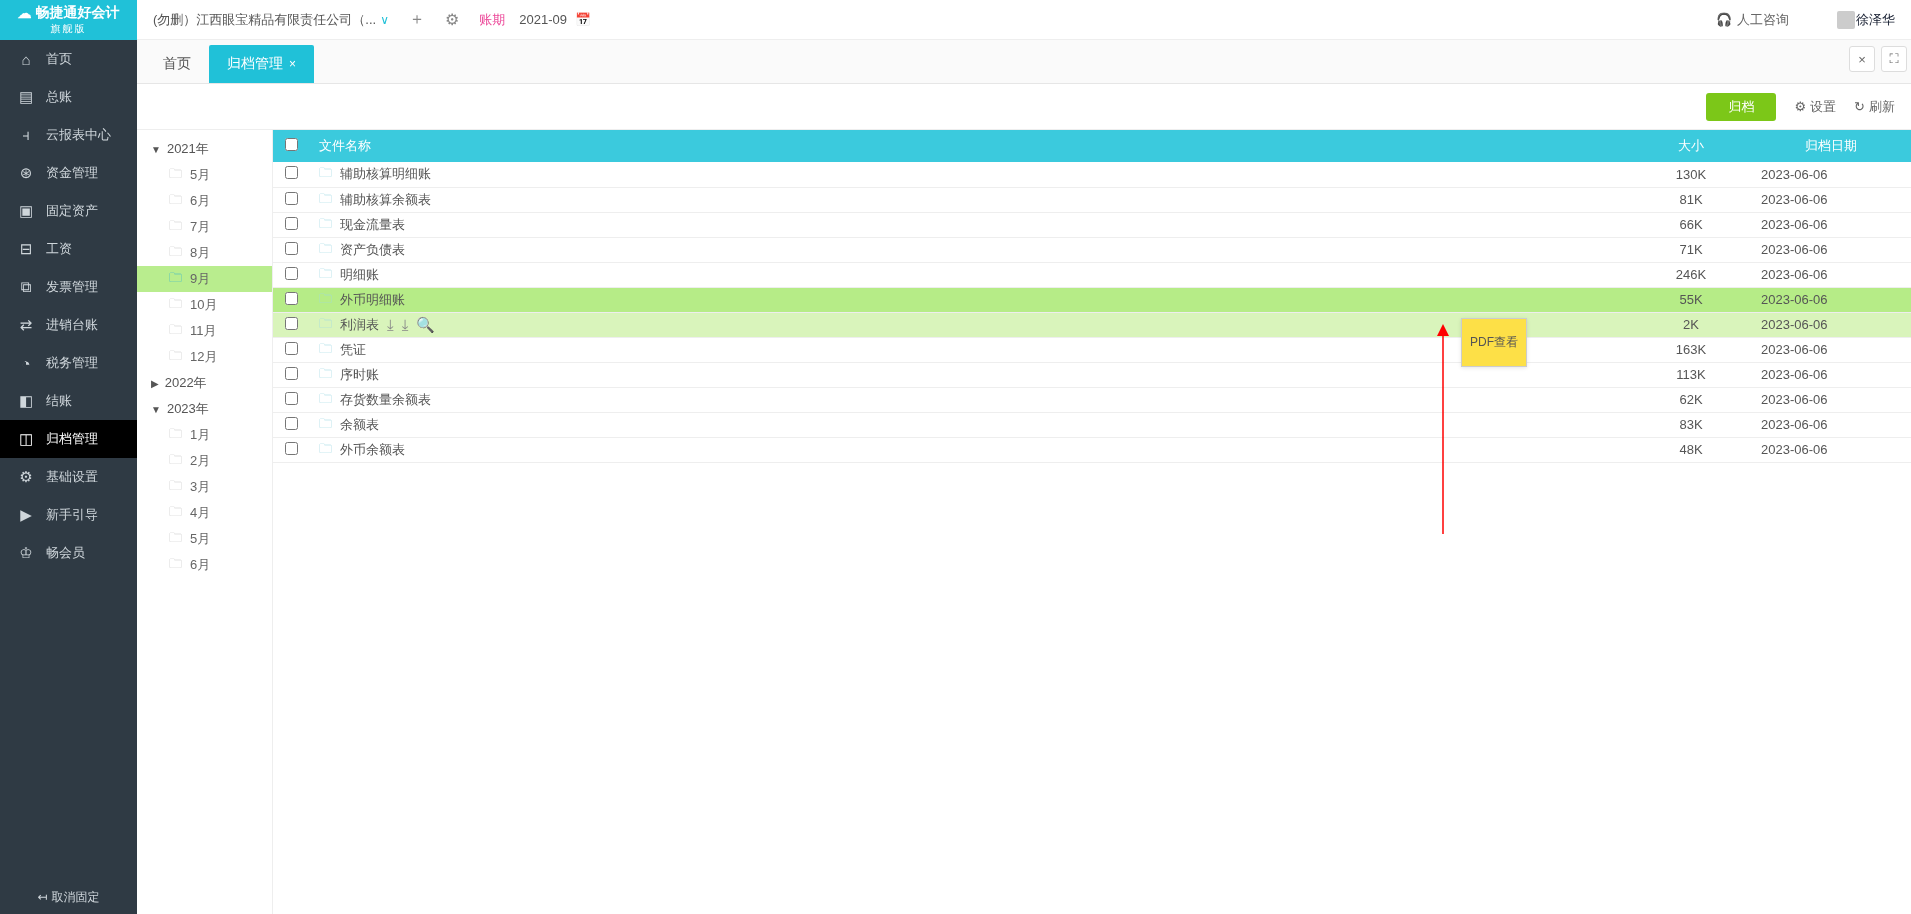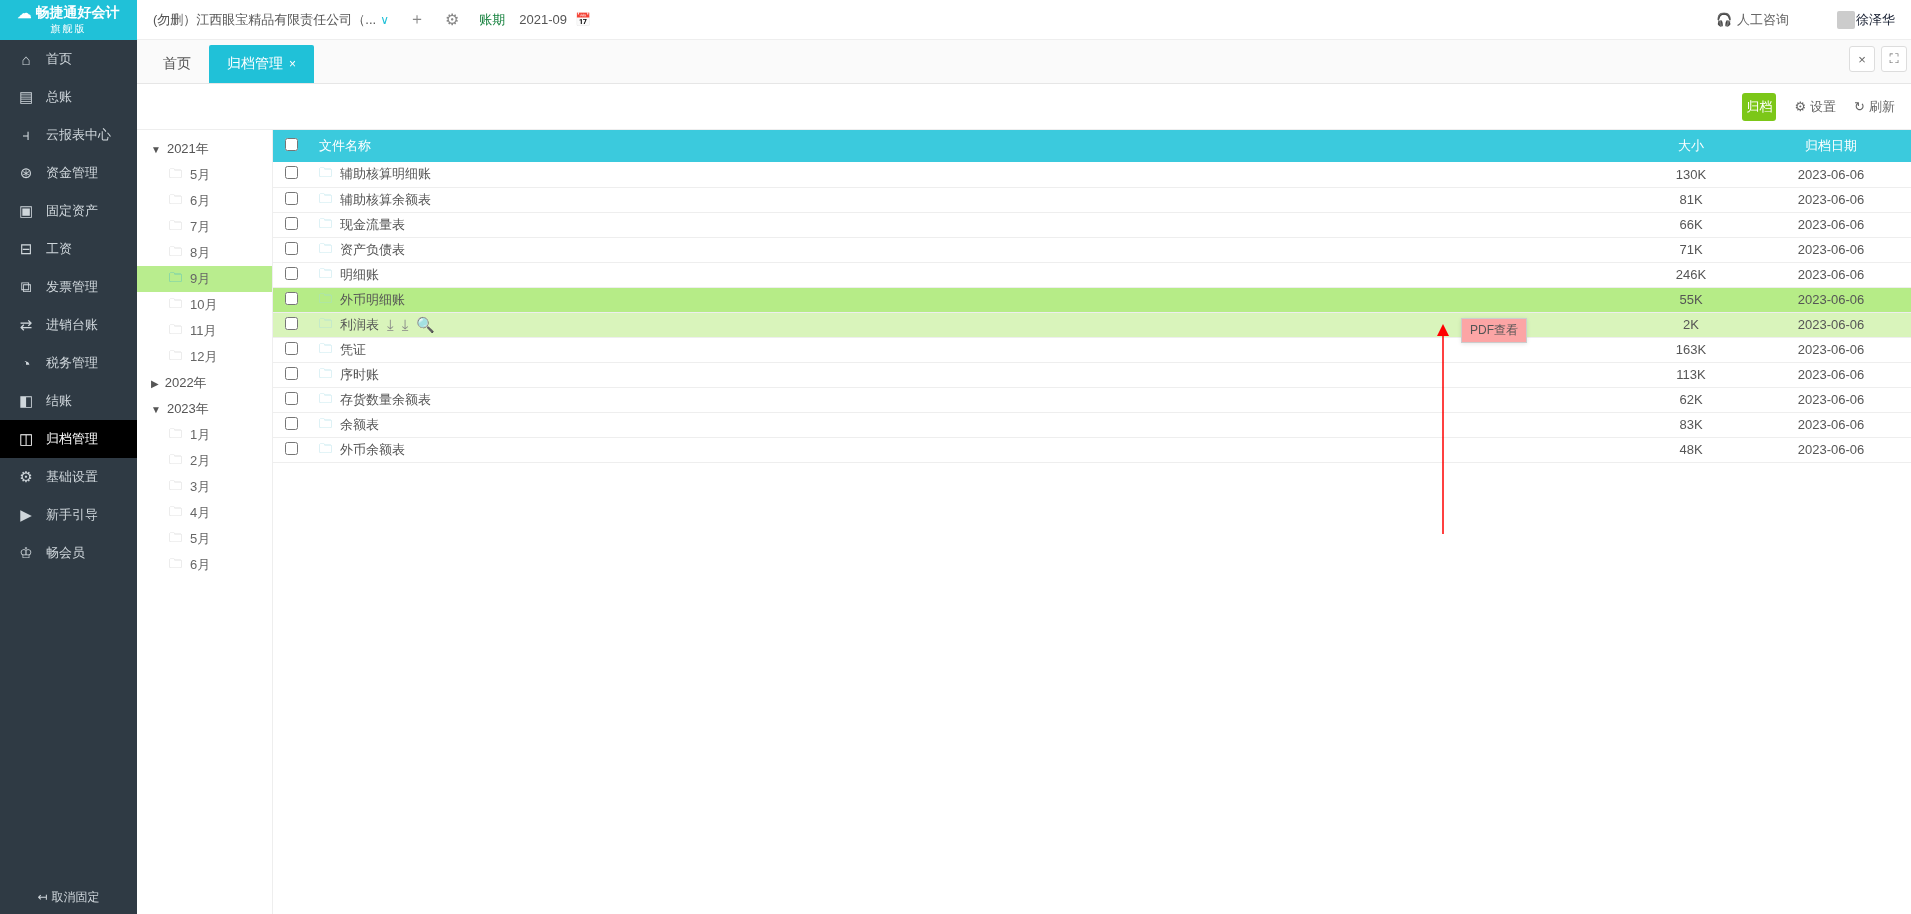--- a/index.html
+++ b/index.html
@@ -7,21 +7,21 @@
 .app { display: flex; flex-direction: column; height: 914px; width: 1911px; }
 
 
 .topbar { height: 40px; display: flex; align-items: center; background: #fff; border-bottom: 1px solid #eee; padding-right: 16px; }
 .logo-box { width: 137px; height: 40px; background: #20c1d8; color: #fff; display: flex; flex-direction: column; align-items: center; justify-content: center; font-size: 11px; }
 .logo-main { font-weight: bold; font-size: 14px; display:flex; align-items:center; gap:4px;}
 .logo-sub { font-size: 10px; letter-spacing: 2px;}
 .company { margin-left: 16px; color: #555; font-size: 13px; }
 .company-caret { color:#20c1d8; margin-left:4px; font-size:12px;}
 .topbar .plus-icon, .topbar .gear-icon { margin-left: 20px; color: #888; font-size: 16px; cursor:pointer;}
-.period-label { margin-left: 20px; color: #15803d; }
+.period-label { margin-left: 20px; color: #ec4899; }
 .period-value { margin-left: 14px; color: #555; }
 .cal-icon { margin-left: 8px; color: #20c1d8; }
 .topbar-spacer { flex: 1; }
 .consult { color: #666; display:flex; align-items:center; gap:4px; margin-right: 20px; cursor:pointer;}
 .user { color: #0f172a; display:flex; align-items:center; gap:1px; cursor:pointer;margin-left:28px;}
 .avatar { width:18px; height:18px; background:#ccc; border-radius:2px; display:inline-block;}
 
 
 .main { flex:1; display:flex; min-height:0;}
 
@@ -40,21 +40,21 @@
 .page-tab.active { background:#20c1d8; color:#fff; border-radius: 2px 2px 0 0;}
 .page-tab .close-x { margin-left:6px; font-size:12px;}
 .page-controls { position:absolute; right:4px; top:6px; display:flex; gap:6px;}
 .page-controls .ctrl { width:26px; height:26px; border:1px solid #ddd; border-radius:3px; display:flex; align-items:center; justify-content:center; color:#666; cursor:pointer; background:#fff;}
 
 
 .subbar { height: 46px; display:flex; align-items:center; padding: 0 16px; border-bottom:1px solid #eee;}
 .subtab { padding: 12px 18px; color:#666; cursor:pointer; font-size:14px;}
 .subtab.active { color:#20c1d8; border-bottom:2px solid #20c1d8;}
 .subbar-spacer { flex:1; }
-.btn-archive { background:#7cc718; color:#fff; padding: 5px 4px; border-radius:3px; cursor:pointer; font-size:13px;}
+.btn-archive { background:#7cc718; color:#fff; padding: 5px 22px; border-radius:3px; cursor:pointer; font-size:13px;}
 .action-link { color:#666; margin-left:18px; cursor:pointer; display:flex; align-items:center; gap:4px;}
 
 
 .data-area { flex:1; display:flex; min-height:0;}
 .tree { width: 136px; border-right:1px solid #eee; padding-top: 6px; overflow:auto;}
 .tree-year { display:flex; align-items:center; height:26px; padding-left: 14px; color:#555; cursor:pointer; gap:6px; font-size:13px;}
 .tree-month { display:flex; align-items:center; height:26px; padding-left: 32px; color:#666; cursor:pointer; gap:8px; font-size:13px;}
 .tree-month.active { background:#b9ed8e; }
 .folder-icon { color:#c9c9c9; font-size:13px;}
 .tree-month.active .folder-icon { color:#35b3cf;}
@@ -62,29 +62,29 @@
 
 .table-wrap { flex:1; overflow:auto; position:relative;}
 table { width:100%; border-collapse: collapse; }
 thead th { background:#3bcadd; color:#fff; font-weight:normal; font-size:13px; height:32px; text-align:left; padding:0 10px;margin-top:25px;}
 thead th.col-check { width:36px; text-align:center;}
 thead th.col-size { width:120px; text-align:center;}
 thead th.col-date { width:160px; text-align:center;}
 tbody td { border-bottom:1px solid #eee; height:25px; font-size:13px; color:#555; padding:0 10px;}
 tbody td.col-check { text-align:center;}
 tbody td.col-size { text-align:center;}
-tbody td.col-date { text-align:center;}
+tbody td.col-date { }
 tbody tr.selected td { background:#b6ec87;}
 tbody tr.hovered td { background:#d9f4bb;}
 .file-name { display:flex; align-items:center; gap:8px;}
 .file-folder-icon { color:#9fd8e2;}
 .row-actions { float:right; display:flex; align-items:center; gap:8px; color:#888;}
 .row-action-icon { cursor:pointer; font-size:15px;}
 .row-action-icon.pdf-view { color:#20c1d8;}
-.tooltip { position:absolute; background:#fca5a5; border:1px solid #ccc; padding:3px 8px; font-size:12px; color:#555; box-shadow:0 1px 4px rgba(0,0,0,.1);}
+.tooltip { position:absolute; background:#fde047; border:1px solid #ccc; padding:15px 8px; font-size:12px; color:#555; box-shadow:0 1px 4px rgba(0,0,0,.1);}
 
 
 .arrow-annot { position:absolute; pointer-events:none; }
 
 input[type=checkbox]{ width:13px; height:13px; cursor:pointer;}
 </style>
 </head>
 <body>
 
 <div class="app">

